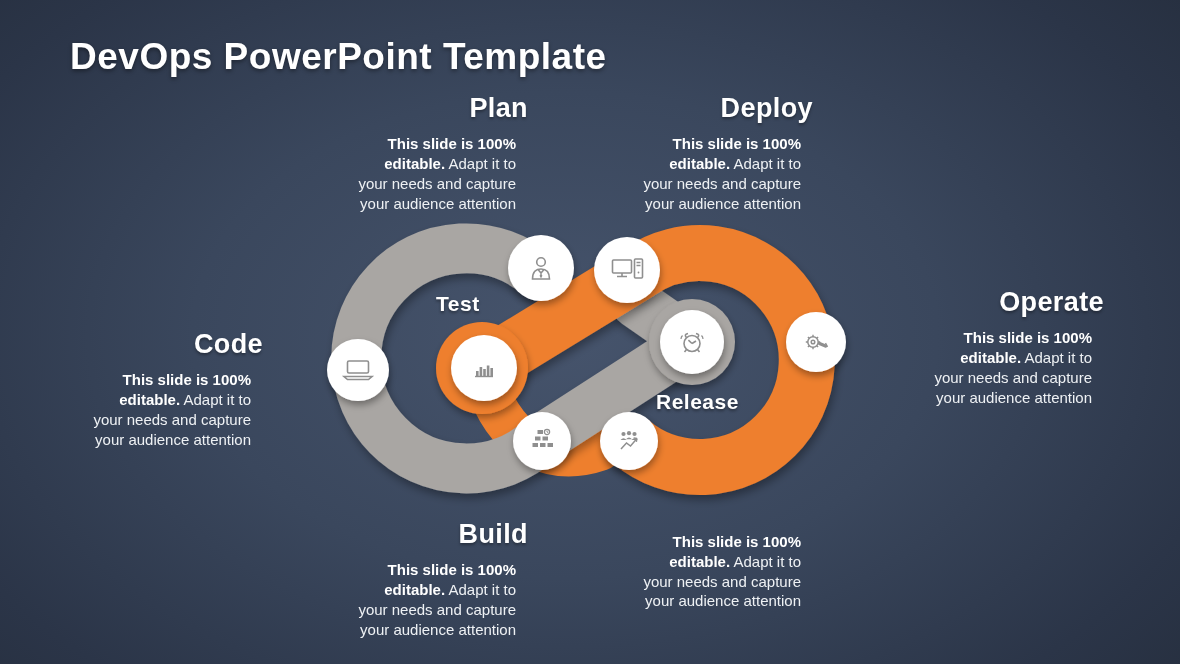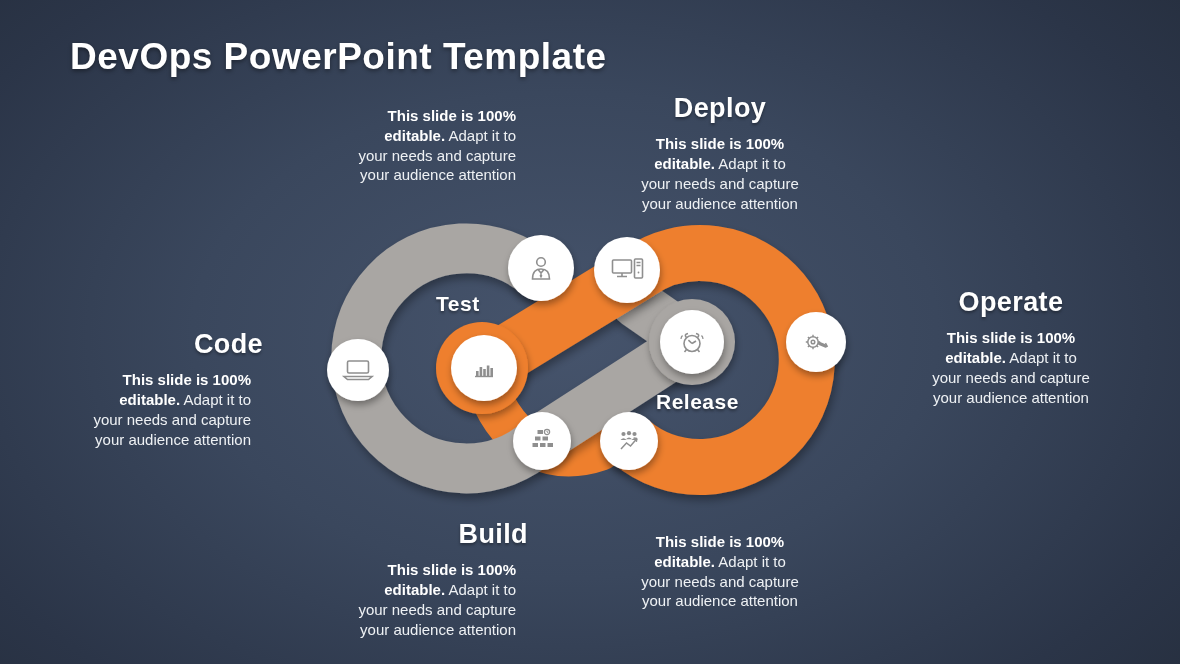--- a/index.html
+++ b/index.html
@@ -19,21 +19,21 @@
   }
   .diagram-svg{position:absolute;left:0;top:0;}
   .callout{position:absolute;width:186px;color:#eef1f4;font-size:15px;line-height:1.32;}
   .callout h2{
     margin:0 0 10px 0;font-size:27px;line-height:1.05;font-weight:700;color:#fff;
     letter-spacing:.4px;text-shadow:0 2px 3px rgba(0,0,0,.35);
   }
   .callout p{margin:12px;}
   .callout b{color:#fff;}
   .align-right{text-align:right;}
-  .align-left{text-align:center;}
+  .align-left{text-align:right;}
   .loop-label{
     position:absolute;font-size:21px;font-weight:700;color:#fff;
     letter-spacing:.5px;text-shadow:0 2px 3px rgba(0,0,0,.4);
   }
 </style>
 </head>
 <body>
 
 <div class="slide">
 
@@ -131,20 +131,21 @@
       <circle cx="5.5" cy="-7" r="2.1" stroke="none"></circle>
       <path d="M -8.5 -1 Q -5.5 -4.6 -2.5 -1 Z" stroke="none"></path>
       <path d="M -3 -1.8 Q 0 -5.4 3 -1.8 Z" stroke="none"></path>
       <path d="M 2.5 -1 Q 5.5 -4.6 8.5 -1 Z" stroke="none"></path>
       <path d="M -8 8 L -2.5 2 L 1.5 5 L 8 -2.5" fill="none"></path>
       <path d="M 8 -2.5 L 4.6 -3.1 M 8 -2.5 L 7.4 0.9" fill="none" stroke-width="1.3"></path>
     </g>
   </svg>
 
   <div class="callout align-right" style="left:342px;top:94px;">
+    <h2>Plan</h2>
     <p><b>This slide is 100% editable.</b> <span>Adapt it to your needs and capture your audience attention</span></p>
   </div>
 
   <div class="callout align-left" style="left:627px;top:94px;">
     <h2>Deploy</h2>
     <p><b>This slide is 100% editable.</b> <span>Adapt it to your needs and capture your audience attention</span></p>
   </div>
 
   <div class="callout align-right" style="left:77px;top:330px;">
     <h2>Code</h2>

